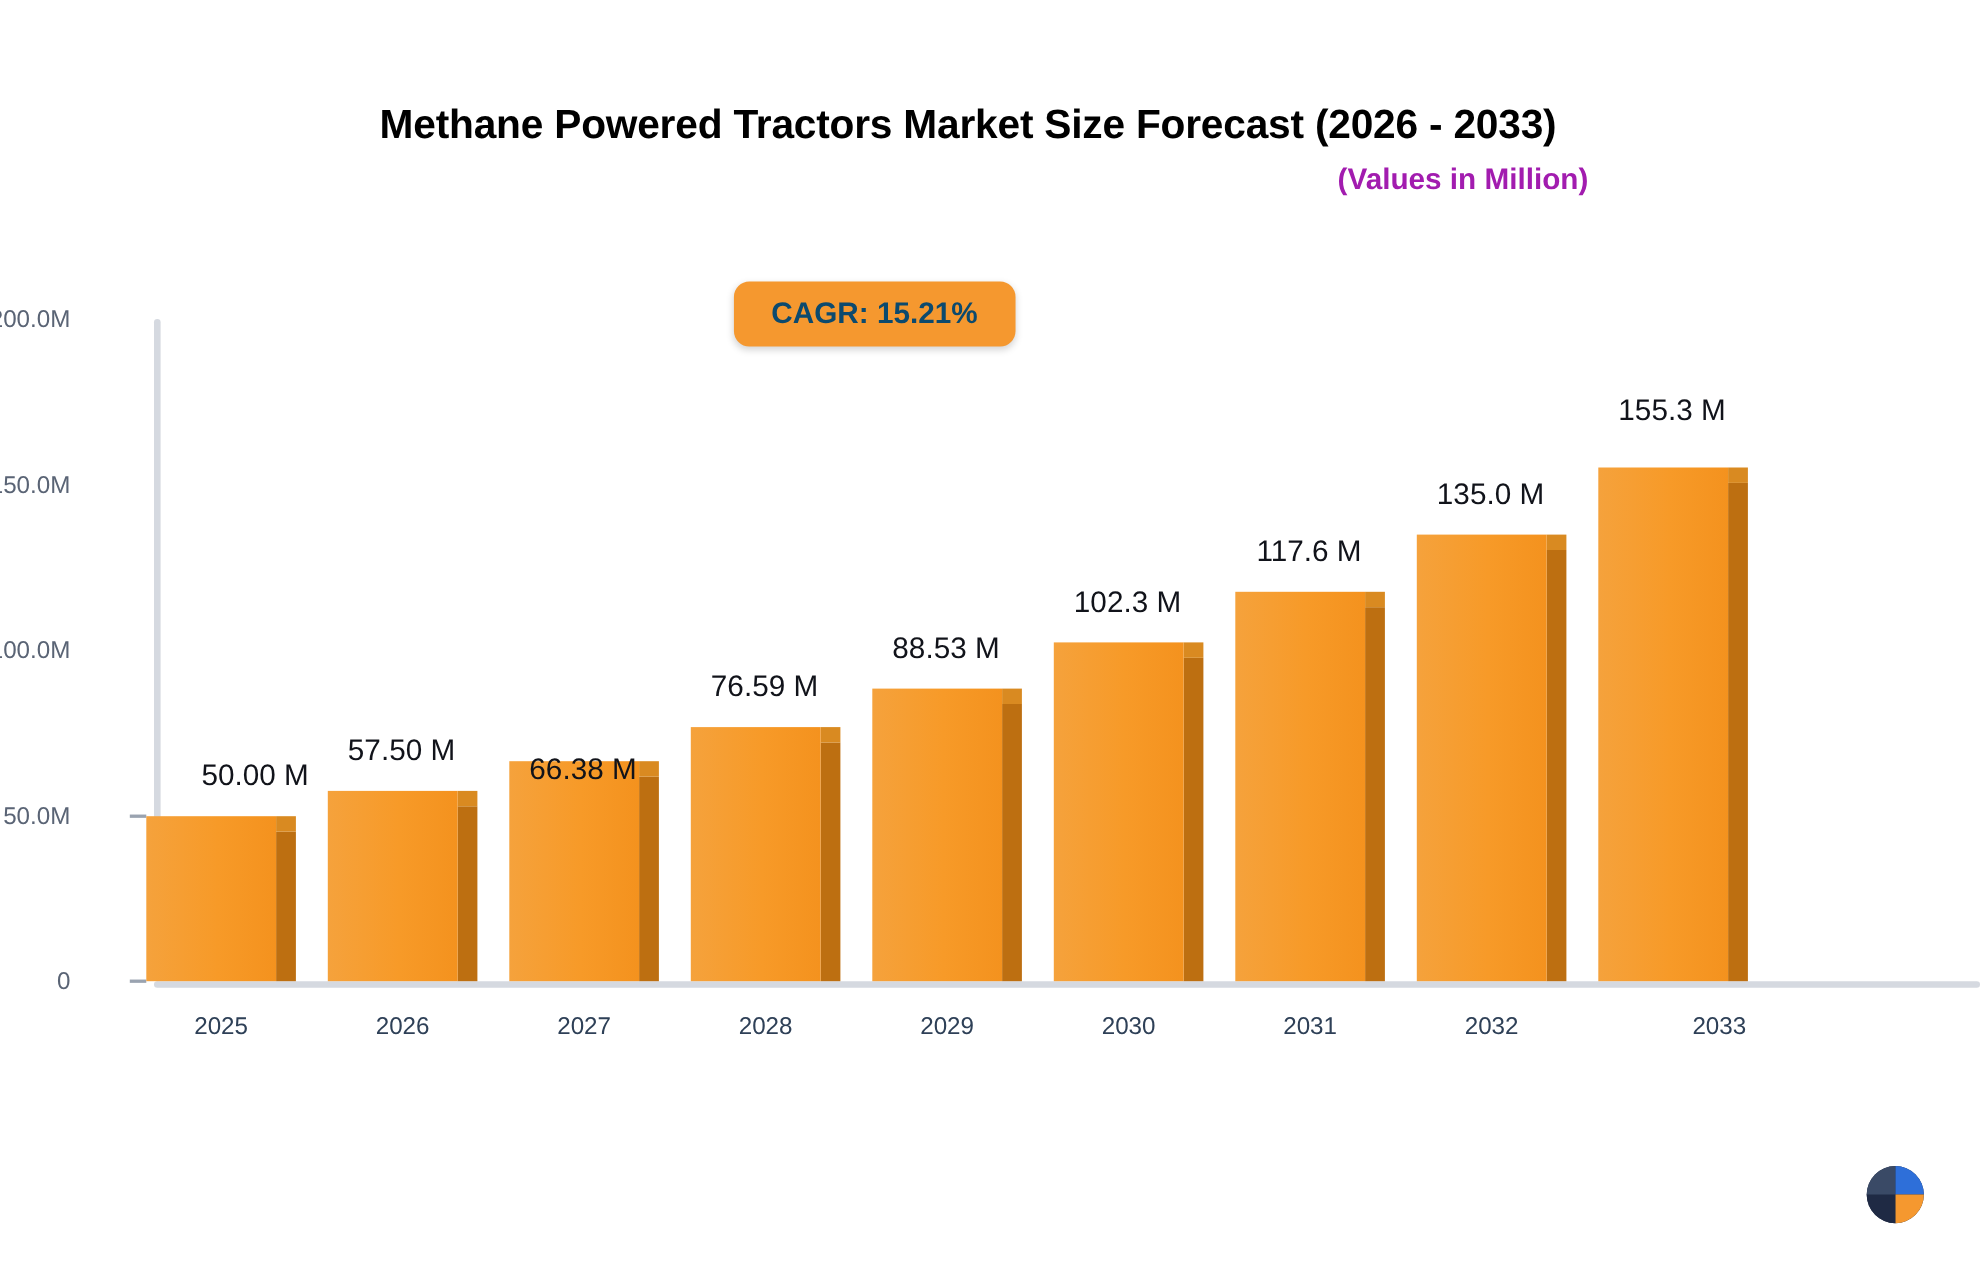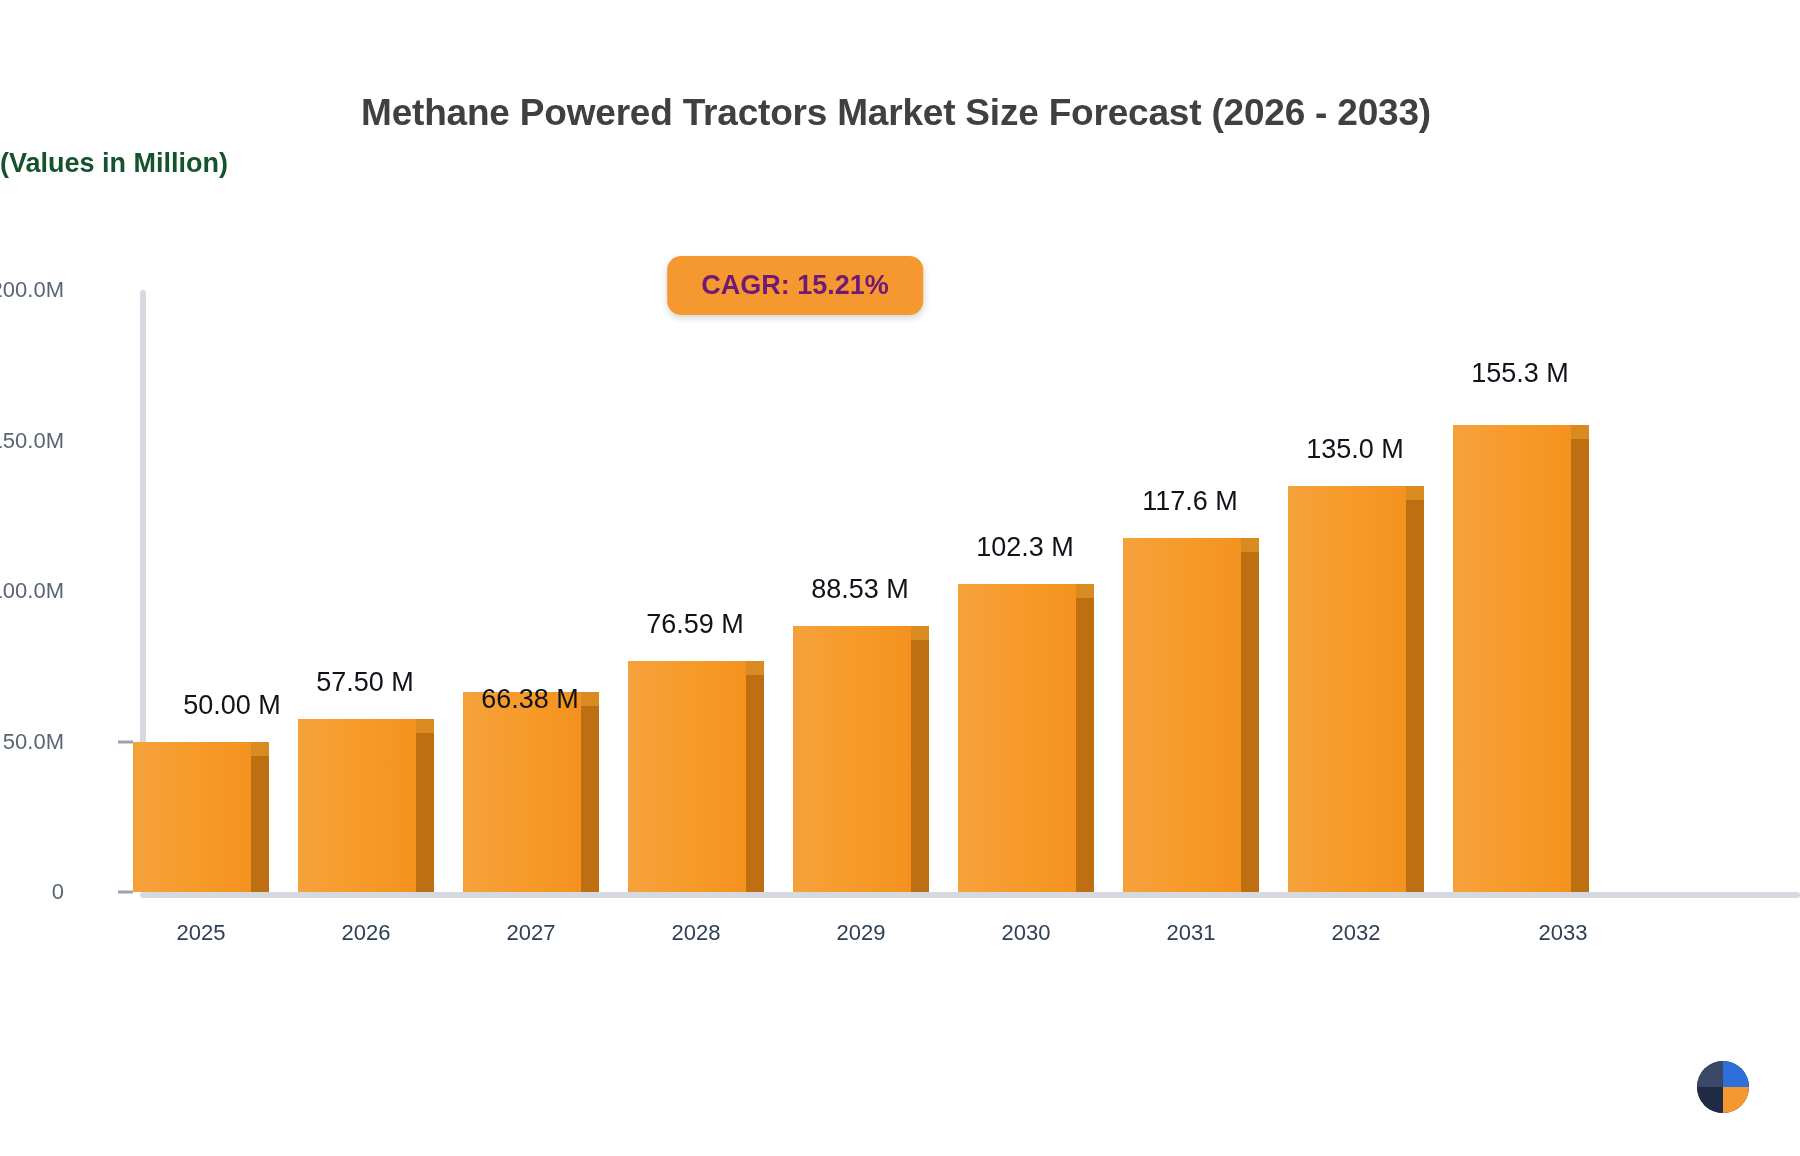--- a/index.html
+++ b/index.html
@@ -19,48 +19,48 @@
     position: absolute;
     left: 0; top: 0;
     width: 1800px;
     height: 1156px;
     background: #ffffff;
   }
 
   
   .title {
     position: absolute;
-    left: 16px;
+    left: 0;
     top: 92px;
     width: 1760px;
     text-align: center;
     font-size: 37px;
     font-weight: bold;
-    color: #404040;
+    color: #000000;
     letter-spacing: -0.2px;
   }
   .subtitle {
     position: absolute;
     left: 0;
     top: 148px;
     width: 1444px;
-    text-align: left;
+    text-align: right;
     font-size: 27px;
     font-weight: bold;
-    color: #14532d;
+    color: #a21caf;
   }
 
   
   .cagr-badge {
     position: absolute;
     left: 795px;
     top: 256px;
     transform: translateX(-50%);
     background: #f5982f;
-    color: #701a75;
+    color: #0c4a6e;
     font-size: 27px;
     font-weight: bold;
     padding: 14px 34px;
     border-radius: 14px;
     box-shadow: 0 3px 7px rgba(0,0,0,0.17);
     white-space: nowrap;
   }
 
   
   #plot {

